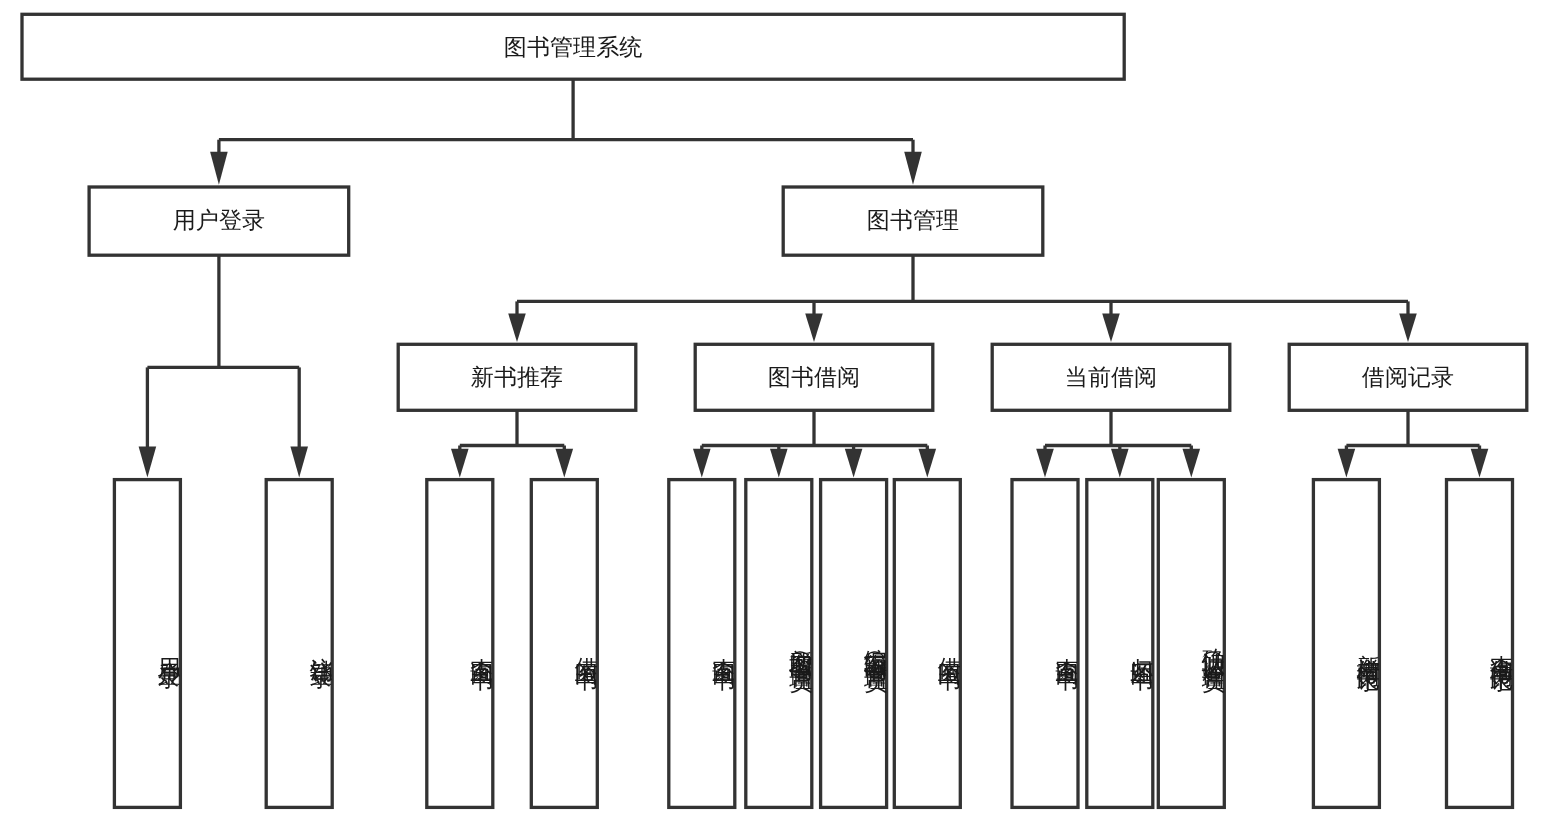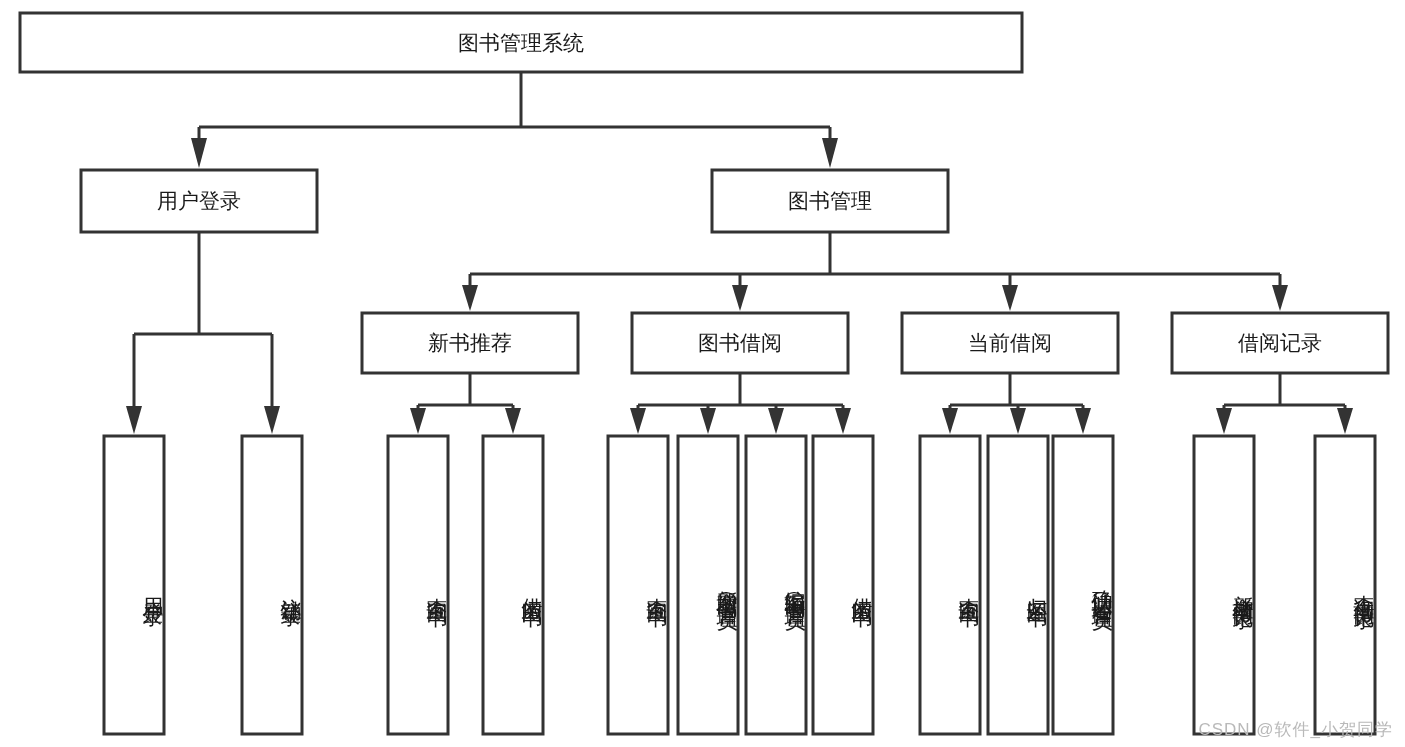--- a/index.html
+++ b/index.html
@@ -218,15 +218,14 @@
   <div class="node-label-v" style="left:746px; top:442px; width:60px; height:288px;">编辑图书（管理员）</div>
   <div class="node-label-v" style="left:813px; top:452px; width:60px; height:270px;">借阅图书</div>
 
   <div class="node-label-v" style="left:920px; top:452px; width:60px; height:270px;">查询图书</div>
   <div class="node-label-v" style="left:988px; top:452px; width:60px; height:270px;">归还图书</div>
   <div class="node-label-v" style="left:1053px; top:442px; width:60px; height:288px;">确认归还（管理员）</div>
 
   <div class="node-label-v" style="left:1194px; top:452px; width:60px; height:270px;">新增借阅记录</div>
   <div class="node-label-v" style="left:1315px; top:452px; width:60px; height:270px;">查询借阅记录</div>
 
-  <div class="watermark">CSDN @软件_小贺同学</div>
 
 </div>
 
 </body></html>

